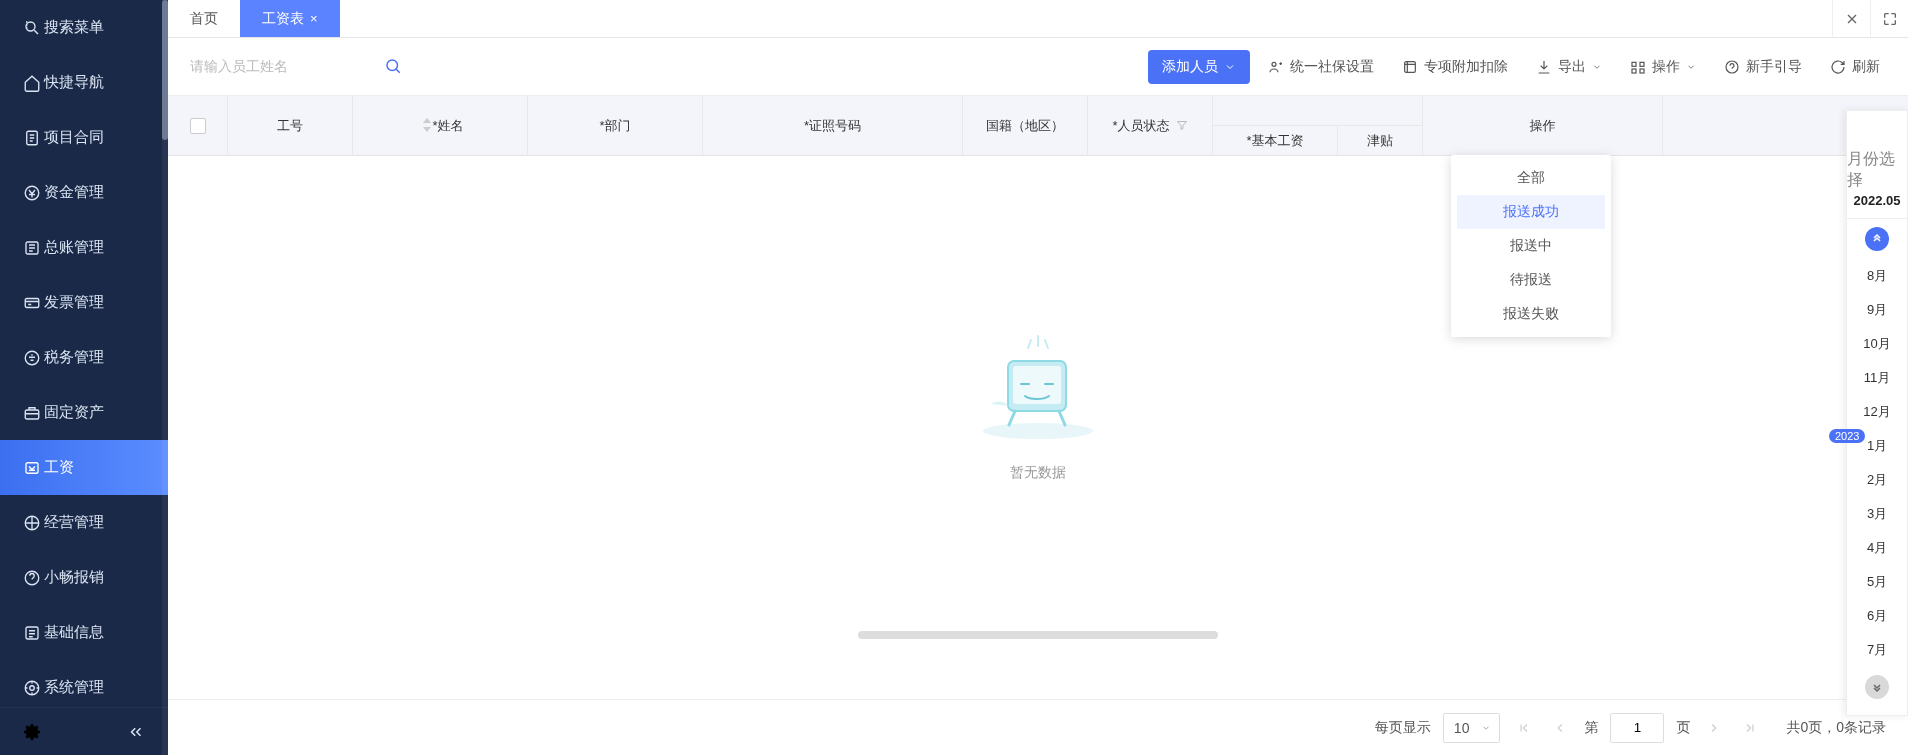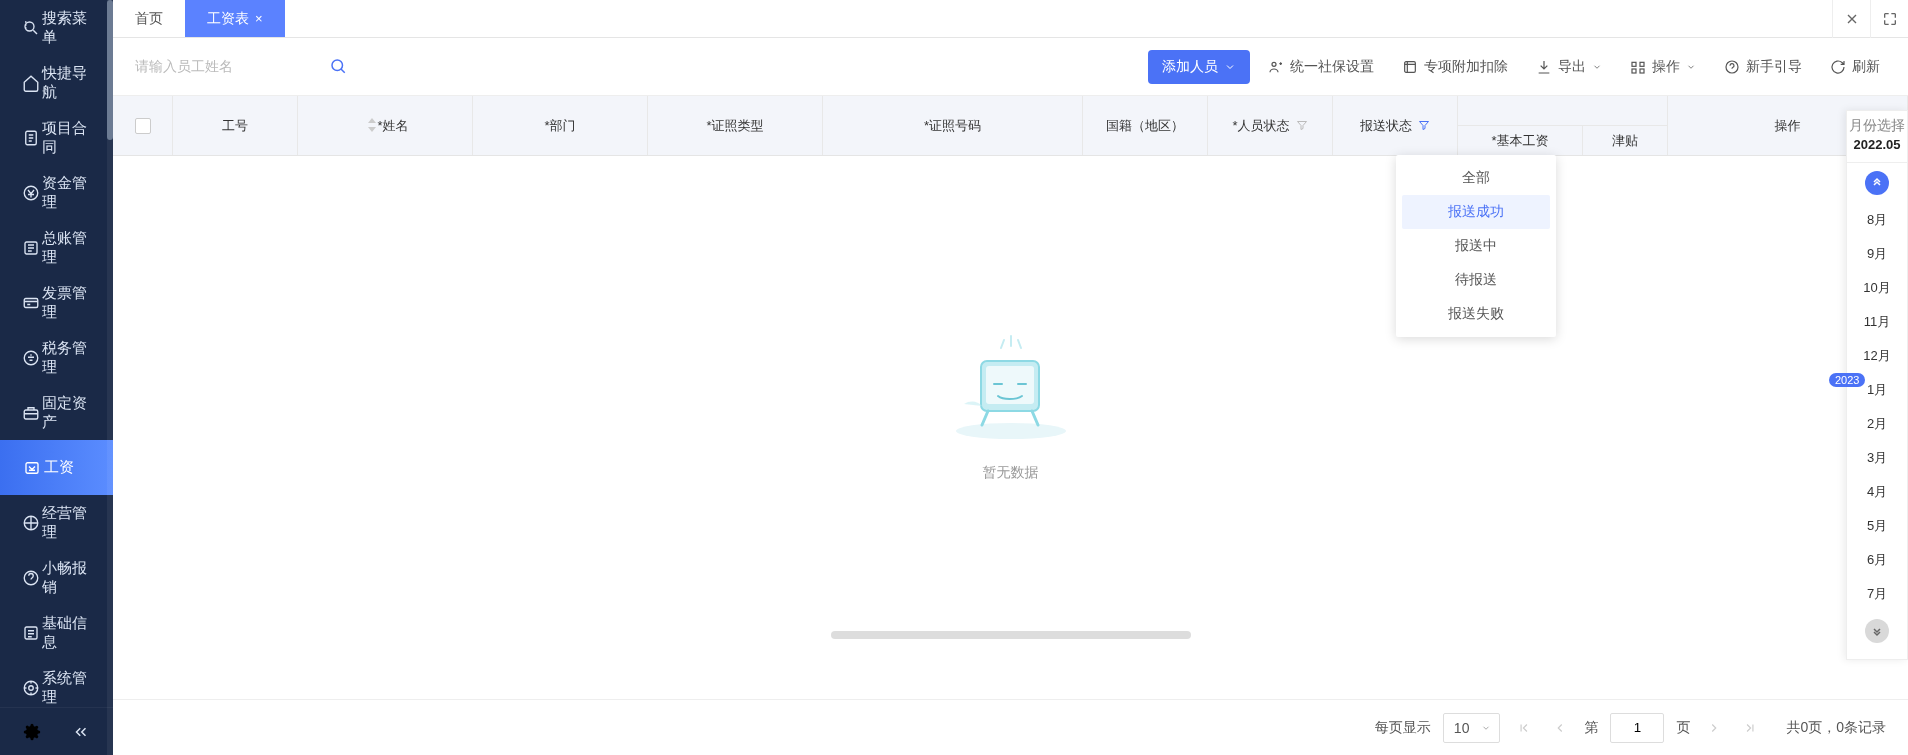--- a/index.html
+++ b/index.html
@@ -65,21 +65,21 @@
 .hscroll { position:absolute; bottom: 60px; left: 50%; transform:translateX(-50%); width: 360px; height:8px; background:#ddd; border-radius:4px; }
 
 
 .pagination { height: 56px; border-top: 1px solid #eee; display: flex; align-items: center; justify-content: flex-end; padding: 0 22px; gap: 12px; font-size: 14px; color: #555; }
 .page-size-select { border:1px solid #ddd; height:30px; padding: 0 30px 0 10px; border-radius:2px; position:relative; display:inline-flex; align-items:center; gap:14px; cursor:pointer; }
 .page-btn { width:24px; height:24px; display:inline-flex; align-items:center; justify-content:center; color:#ccc; cursor:pointer; }
 .page-input { width:54px; height:30px; border:1px solid #ddd; text-align:center; border-radius:2px; }
 
 
 .month-panel { position: absolute; top: 110px; right: 0; width: 62px; background: #fff; box-shadow: -2px 0 8px rgba(0,0,0,.08); border: 1px solid #eee; display: flex; flex-direction: column; align-items: center; font-size: 13px; z-index: 50; padding-bottom: 8px;}
-.month-panel-title { font-size: 14px; color: #888; padding: 6px 0 2px; }
+.month-panel-title { font-size: 16px; color: #888; padding: 6px 0 2px; margin-top: 32px; }
 .month-panel-year { font-weight: 600; color: #222; padding-bottom: 10px; border-bottom:1px solid #eee; width:100%; text-align:center;}
 .month-scroll-btn { width: 24px; height: 24px; border-radius: 50%; background: #4b72f6; color: #fff; display:flex; align-items:center; justify-content:center; margin:8px 0; cursor:pointer; font-size:12px;}
 .month-scroll-btn.down { background:#d9d9d9; color:#666;}
 .month-item { height: 34px; width:100%; display:flex; align-items:center; justify-content:center; cursor:pointer; color:#333; font-weight:500;}
 .month-year-badge { position:absolute; left:-18px; background:#4b72f6; color:#fff; font-size:11px; padding:1px 6px; border-radius:10px; }
 .month-item-wrap { position:relative; width:100%; display:flex; justify-content:center;}
 
 .col-check{width:60px;} .col-id{width:125px;} .col-name{width:175px;} .col-dept{width:175px;} .col-idtype{width:175px;} .col-idno{width:260px;} .col-nat{width:125px;} .col-pstate{width:125px;} .col-sstate{width:125px;} .col-basic{width:125px;} .col-allow{width:85px;} .col-op{width:240px;}
 </style>
 </head>
@@ -331,41 +331,30 @@
           <span class="sort-icon">
             <svg width="10" height="14" viewBox="0 0 10 14">
                 <path d="M5 0L9 5H1zM5 14L1 9h8z" fill="#ccc"></path>
               </svg>
           </span>
           <span>*姓名</span>
         </div>
         <div class="th col-dept">
             <span>*部门</span>
           </div>
-        <div class="th col-idtype">
-            <span>*证照类型</span>
-          </div>
         <div class="th col-idno">
             <span>*证照号码</span>
           </div>
         <div class="th col-nat">
             <span>国籍（地区）</span>
           </div>
         <div class="th col-pstate">
           <span>*人员状态</span>
           <span class="filter-icon">
             <svg width="12" height="12" viewBox="0 0 24 24" stroke="#bbb" fill="none" stroke-width="2">
-                <path d="M3 5h18l-7 8v6l-4 2v-8z"></path>
-              </svg>
-          </span>
-        </div>
-        <div class="th col-sstate">
-          <span>报送状态</span>
-          <span class="filter-icon active">
-            <svg width="12" height="12" viewBox="0 0 24 24" stroke="#4b72f6" fill="none" stroke-width="2">
                 <path d="M3 5h18l-7 8v6l-4 2v-8z"></path>
               </svg>
           </span>
         </div>
         <div class="th-group">
           <div class="th th-group-top" style="border-right:1px solid #e8e8e8;"></div>
           <div class="th-group-row">
             <div class="th-sub col-basic">
                 <span>*基本工资</span>
               </div>

